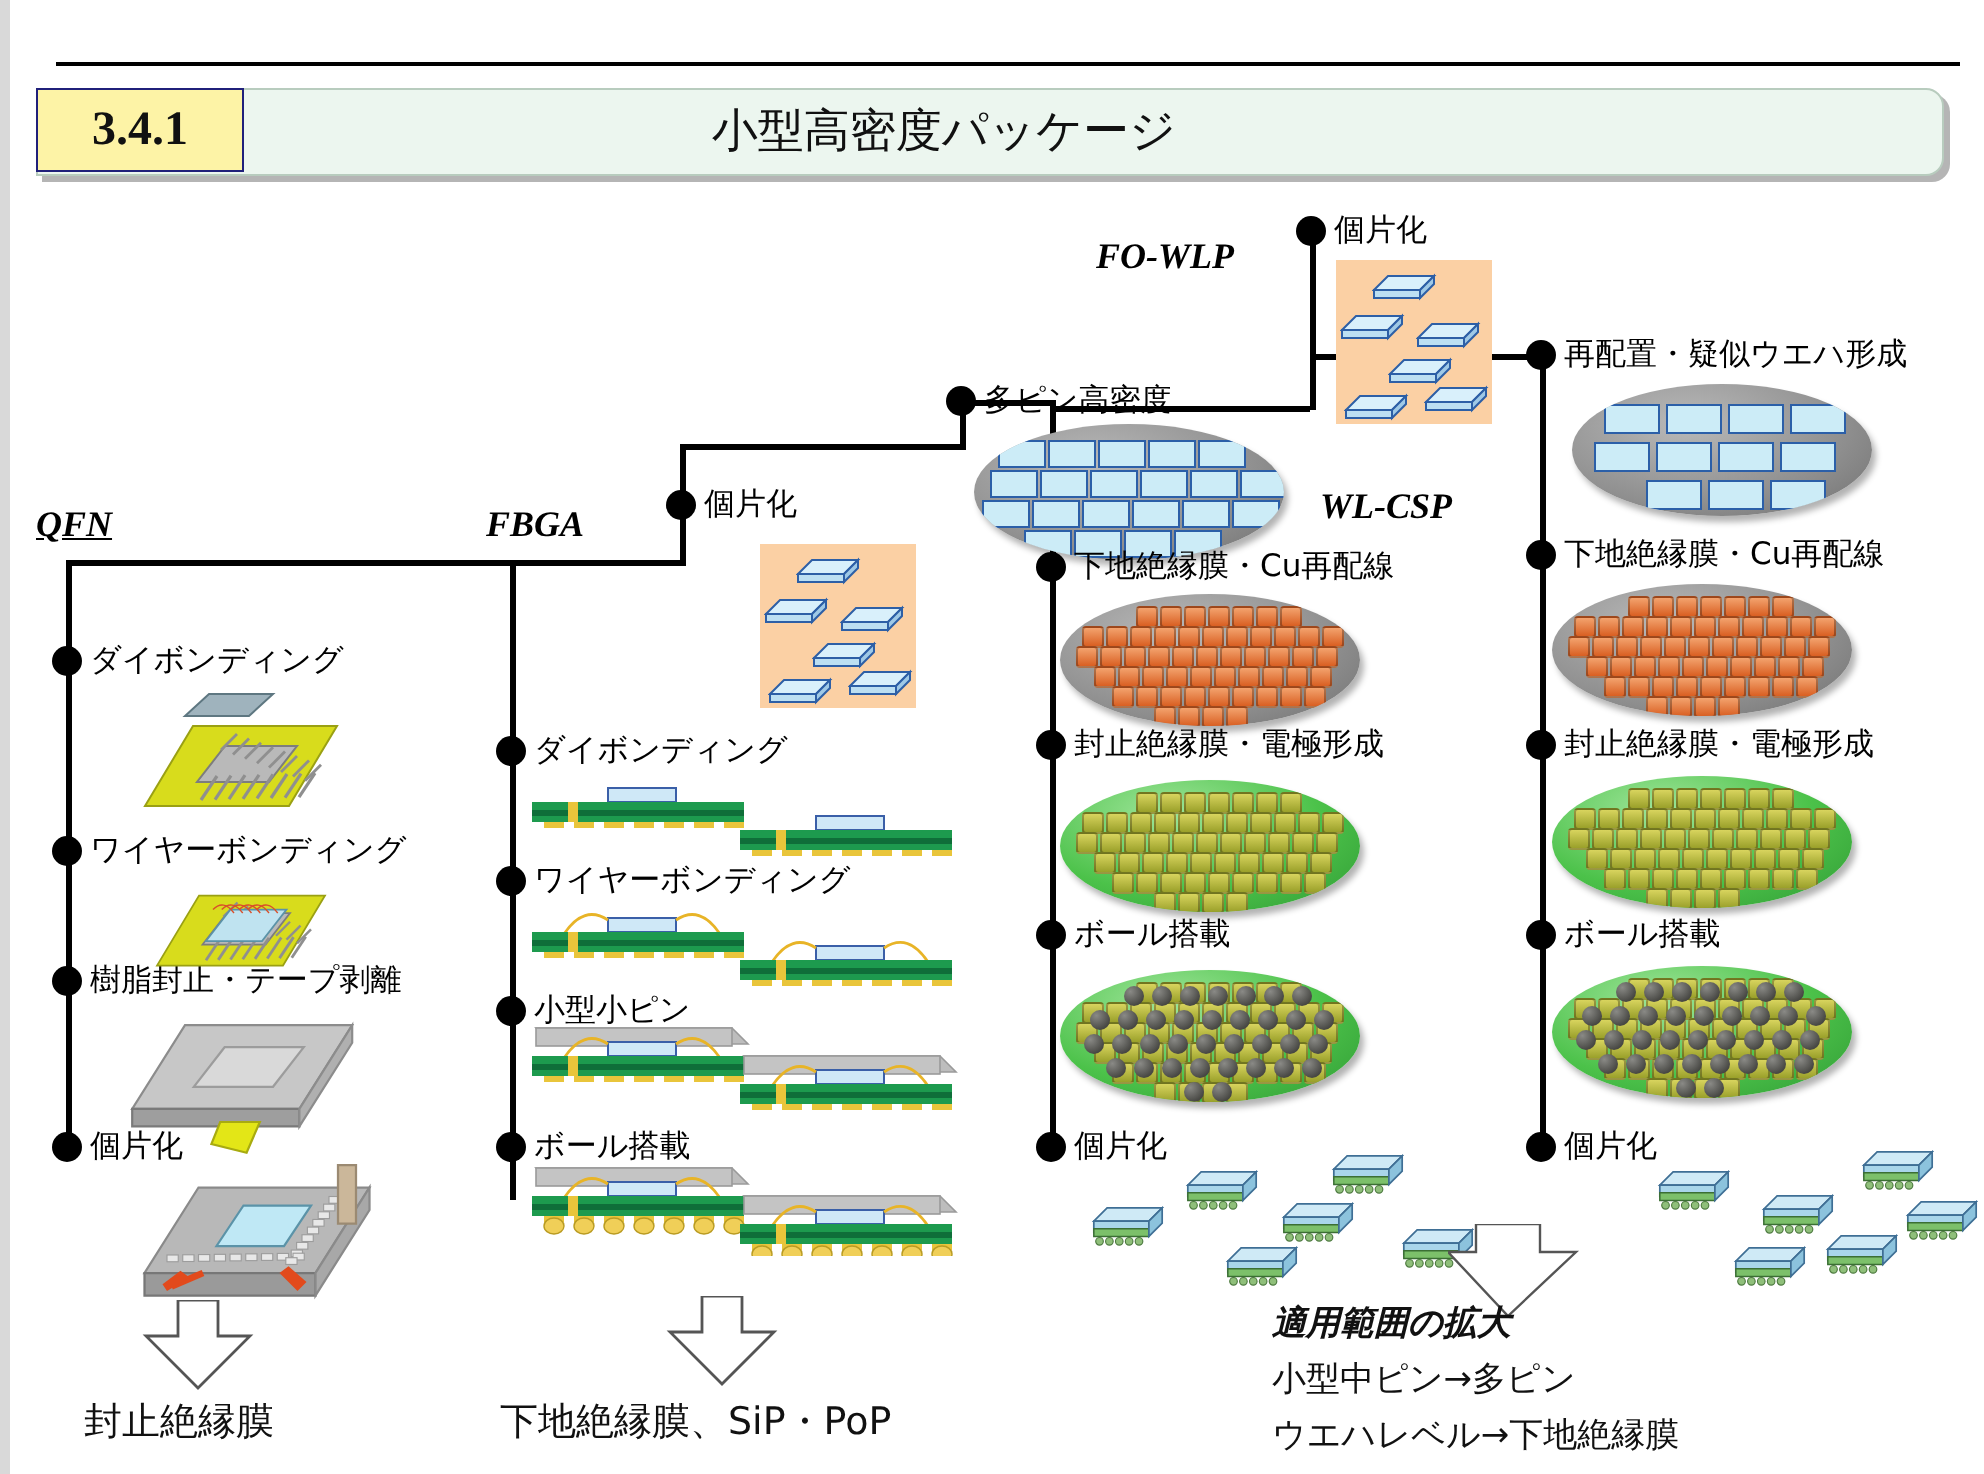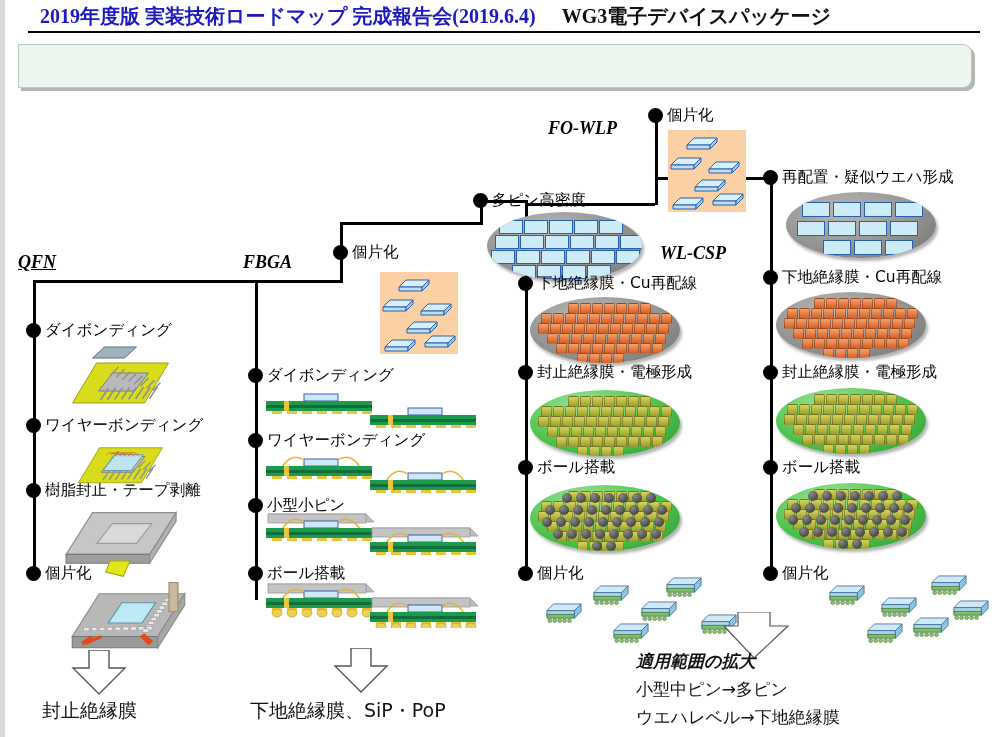--- a/index.html
+++ b/index.html
@@ -85,27 +85,26 @@
   .btext.it{font-style:italic;font-weight:bold;}
 </style>
 </head>
 <body>
 
 <div id="root">
 
   <div class="left-rail"></div>
 
   <div class="hdr">
-    <div class="hdr-text">
-      <span>2019年度版 実装技術ロードマップ 完成報告会(2019.6.4)</span><span class="sub">WG3電子デバイスパッケージ</span>
-    </div>
     <div class="hdr-rule"></div>
   </div>
 
   <div class="banner"></div>
+  <div class="banner-num">3.4.1</div>
+  <div class="banner-title">小型高密度パッケージ</div>
 
   <div id="diagram">
       <div class="hline" style="left: 33px; top: 280px; width: 310px;"></div>
       <div class="vline" style="left: 33px; top: 280px; height: 300px;"></div>
       <div class="vline" style="left: 255px; top: 280px; height: 320px;"></div>
       <div class="vline" style="left: 340px; top: 222px; height: 60px;"></div>
       <div class="hline" style="left: 340px; top: 222px; width: 143px;"></div>
       <div class="vline" style="left: 480px; top: 200px; height: 24px;"></div>
       <div class="hline" style="left: 480px; top: 200px; width: 48px;"></div>
       <div class="vline" style="left: 525px; top: 200px; height: 80px;"></div>

